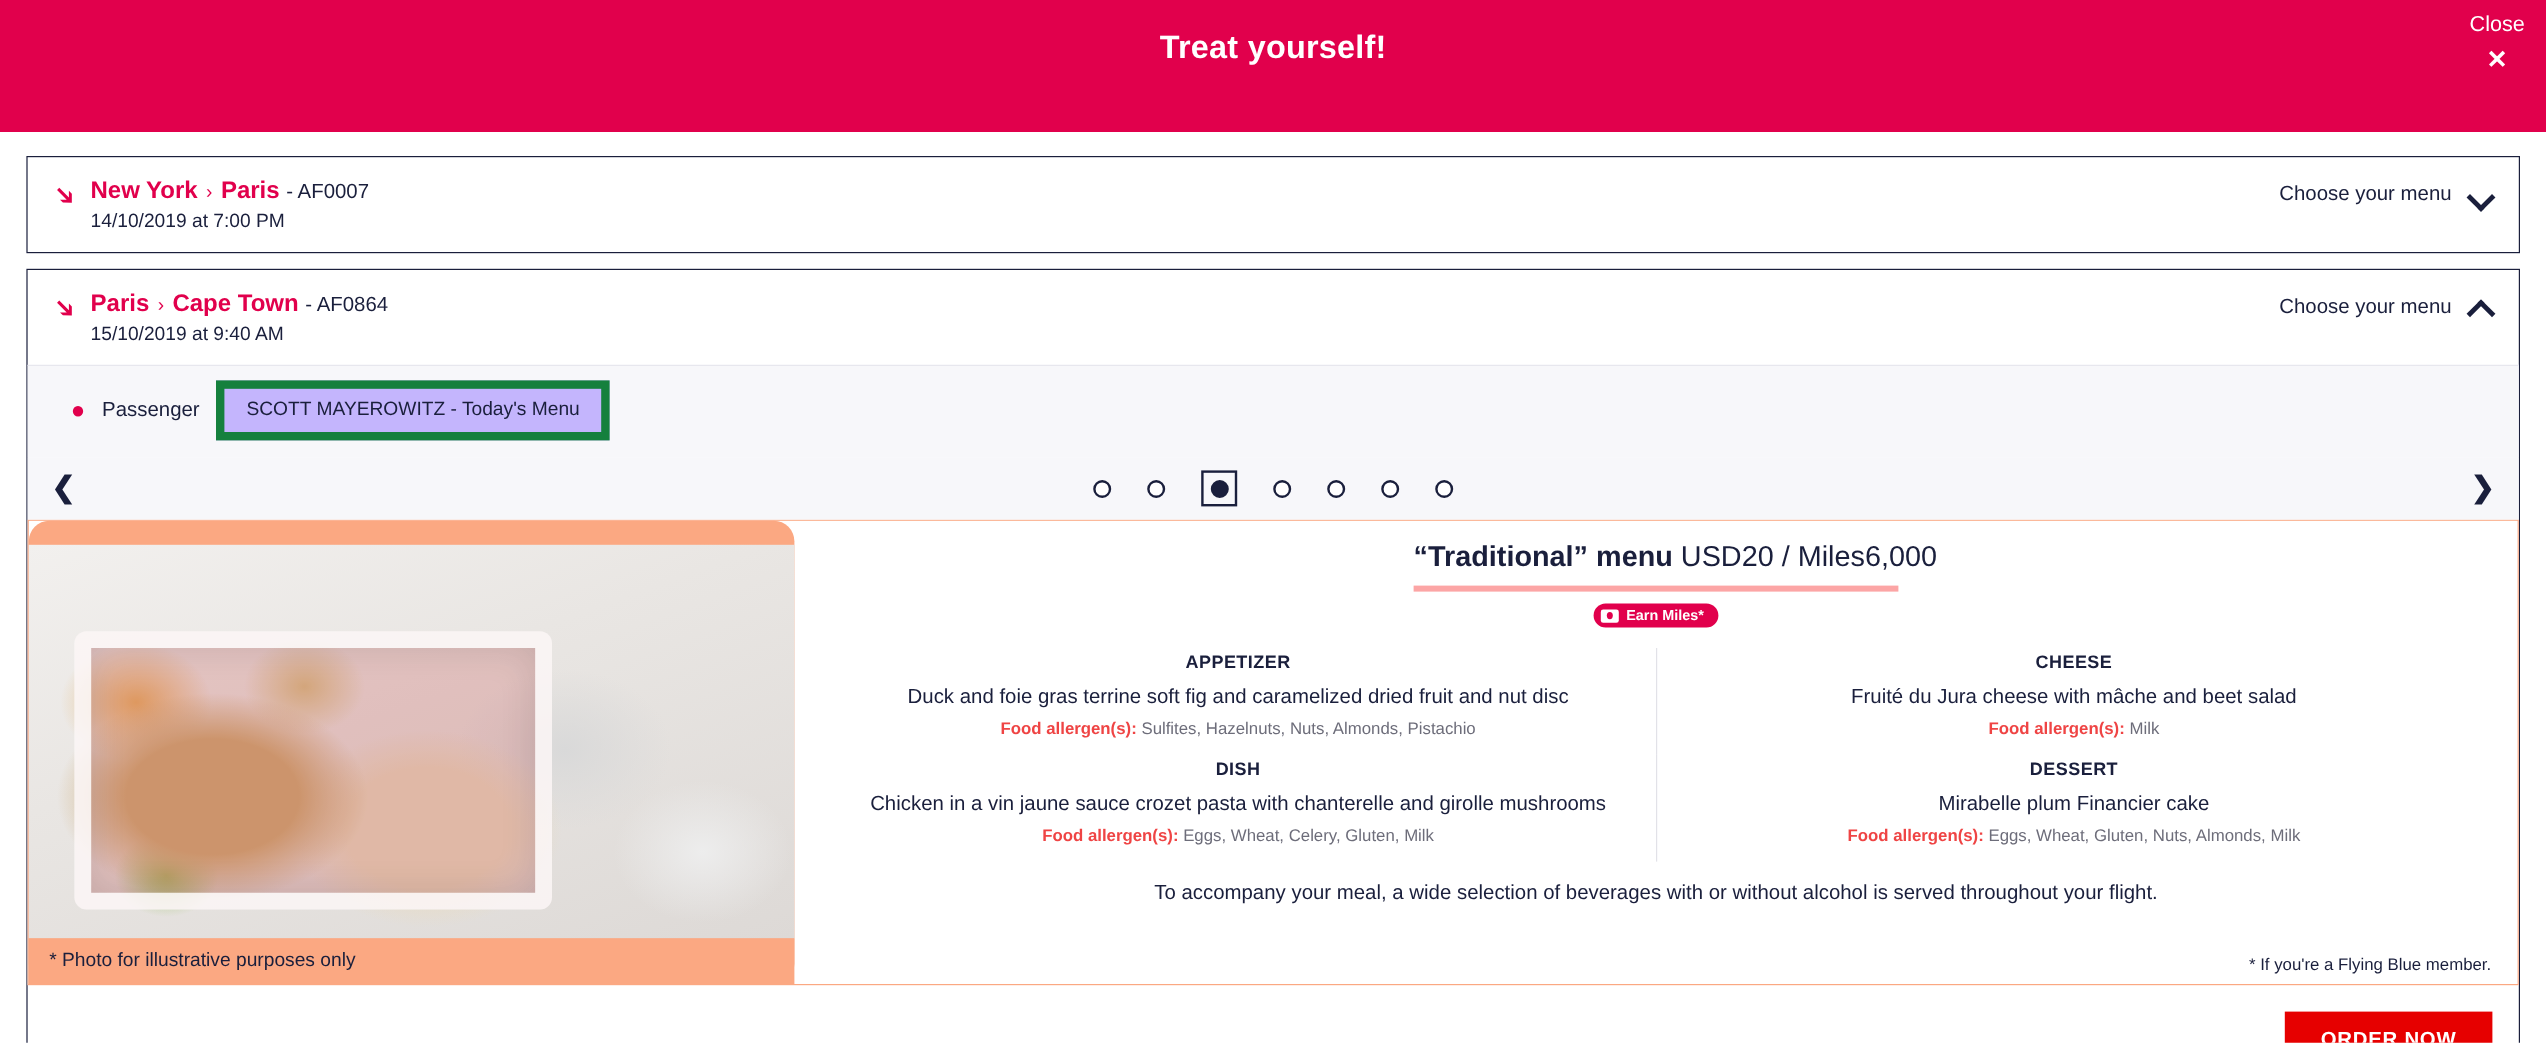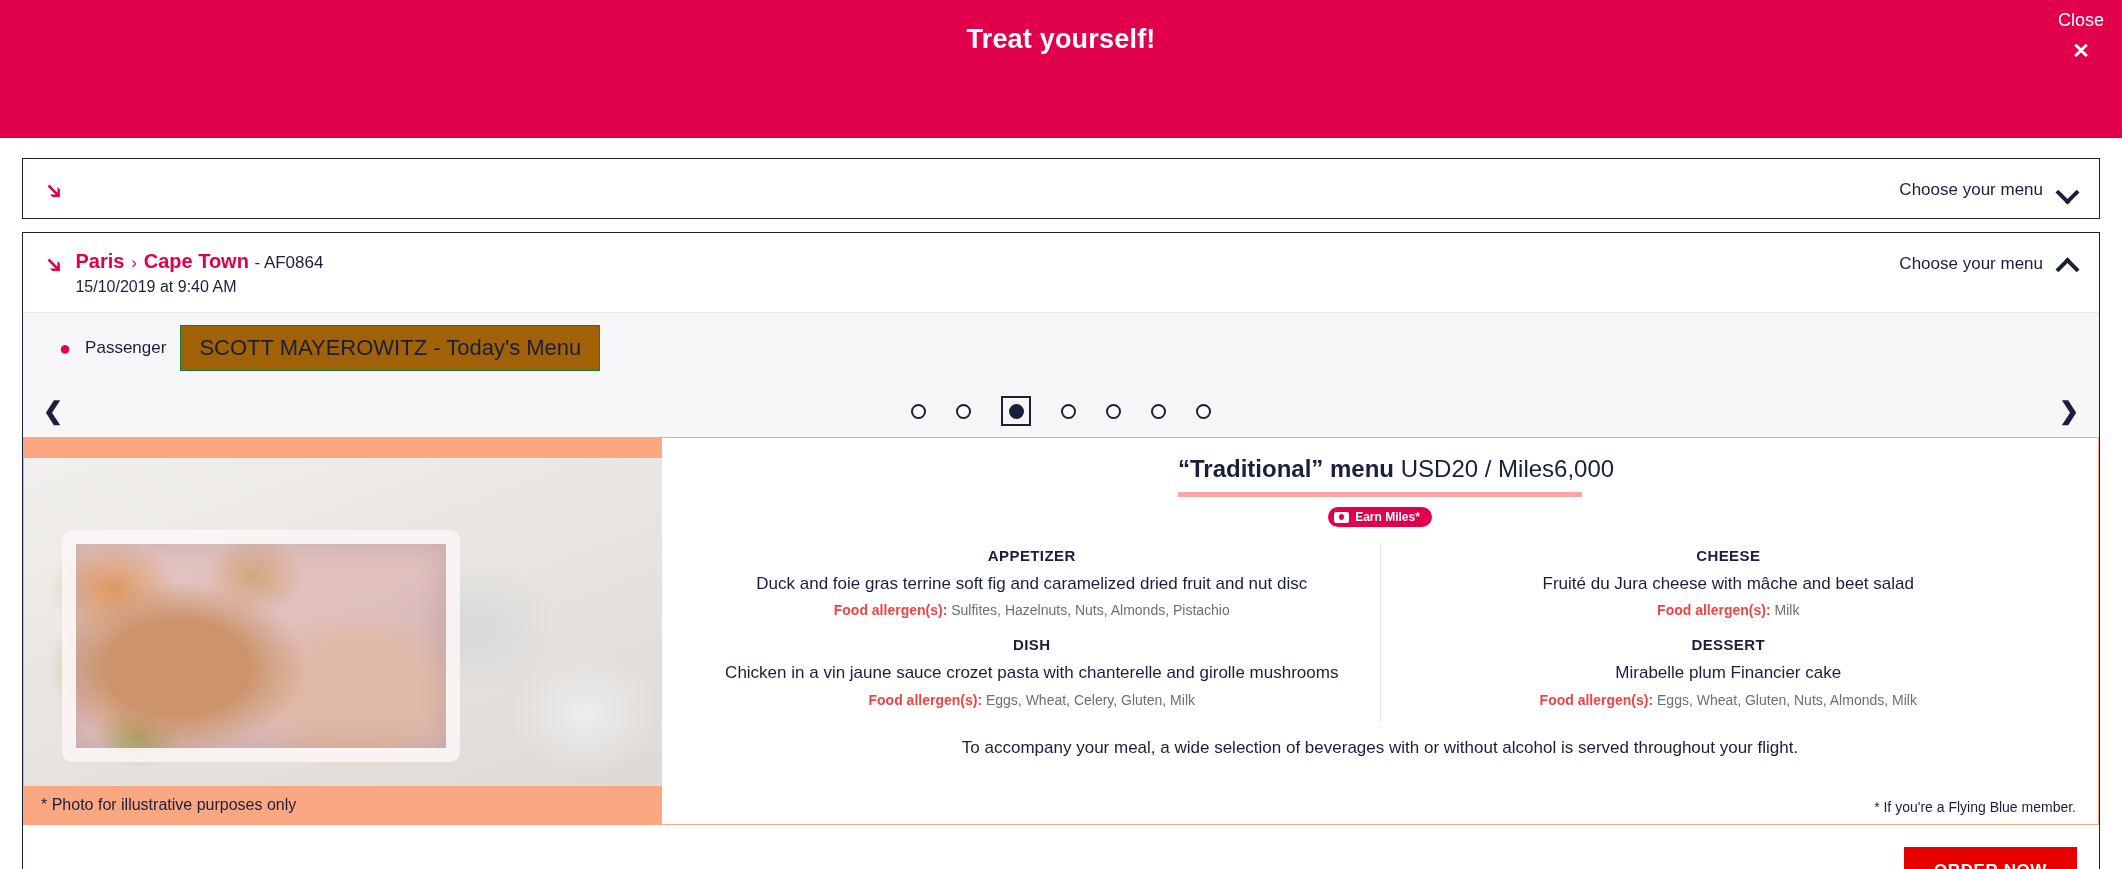--- a/index.html
+++ b/index.html
@@ -9,21 +9,21 @@
     background: #ffffff;
     font-family: "Liberation Sans", sans-serif;
     color: #1a1f3c;
     overflow: hidden;
   }
 
   
   .banner {
     position: relative;
     width: 2122px;
-    height: 138px;
+    height: 110px;
     background: #e1004c;
   }
   .banner-title {
     position: absolute;
     left: 0; right: 0;
     top: 24px;
     text-align: center;
     color: #ffffff;
     font-size: 27px;
     font-weight: bold;
@@ -127,24 +127,24 @@
     display: flex;
     align-items: center;
     gap: 14px;
     padding: 12px 22px 14px 36px;
     background: #f7f7fa;
     border-top: 1px solid #e7e7ee;
   }
   .pax-icon { color: #e1004c; font-size: 20px; line-height: 1; }
   .pax-label { font-size: 17px; color: #1a1f3c; }
   .pax-select {
-    border: 1px solid #15803d;
-    background: #a16207;
+    border: 7px solid #15803d;
+    background: #c4b5fd;
     padding: 9px 18px;
-    font-size: 22px;
+    font-size: 16px;
     color: #1a1f3c;
     cursor: pointer;
   }
 
   
   .carousel-nav {
     position: relative;
     background: #f7f7fa;
     height: 52px;
     display: flex;
@@ -186,20 +186,21 @@
     display: flex;
     border: 1px solid #f99; border-color: #fba882;
     background: #ffffff;
     height: 388px;
   }
   .photo-col {
     position: relative;
     width: 638px;
     background: #fba882;
     flex: 0 0 638px;
+    border-radius: 17px;
   }
   .photo {
     position: absolute;
     left: 0; right: 0; top: 20px; bottom: 38px;
     background:
       radial-gradient(ellipse 180px 120px at 24% 64%, #cfae7a 0%, #cfae7a 40%, rgba(207,174,122,0) 72%),
       radial-gradient(ellipse 150px 110px at 52% 72%, #e8dcc4 0%, #e8dcc4 45%, rgba(232,220,196,0) 75%),
       radial-gradient(ellipse 90px 70px at 14% 40%, #e6b36a 0%, rgba(230,179,106,0) 70%),
       radial-gradient(ellipse 70px 55px at 36% 36%, #d8c48e 0%, rgba(216,196,142,0) 72%),
       radial-gradient(ellipse 60px 48px at 18% 84%, #9fc36a 0%, rgba(159,195,106,0) 72%),
@@ -341,20 +342,27 @@
     <span class="close-x">✕</span>
   </div>
 </div>
 
 <div class="page">
 
   <div class="flight-card">
     <div class="flight-head">
       <div class="flight-left">
         <span class="plane-icon">➔</span>
+        <div>
+          <div class="route-line">
+            <span>New York</span><span class="route-arrow">›</span><span>Paris</span>
+            <span class="flight-no">- AF0007</span>
+          </div>
+          <div class="flight-date">14/10/2019 at 7:00 PM</div>
+        </div>
       </div>
       <div class="choose-menu">
         <span>Choose your menu</span>
         <span class="chev"></span>
       </div>
     </div>
   </div>
 
   <div class="flight-card">
     <div class="flight-head">

